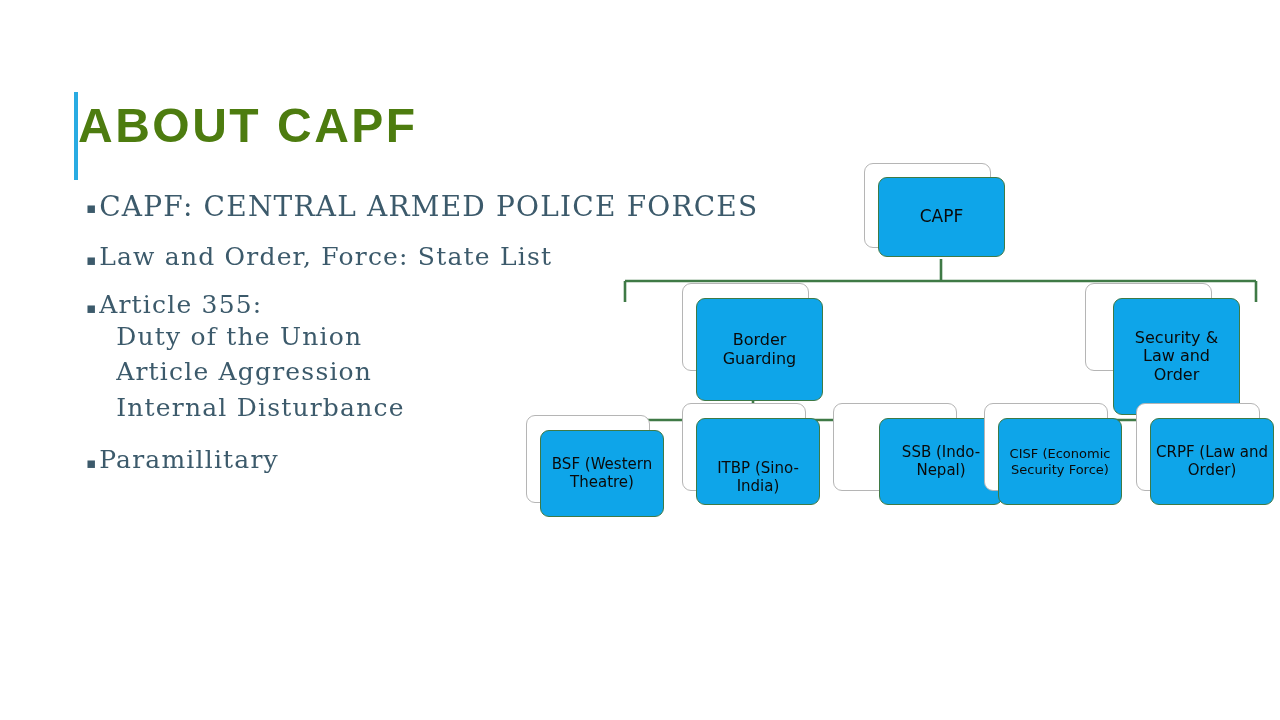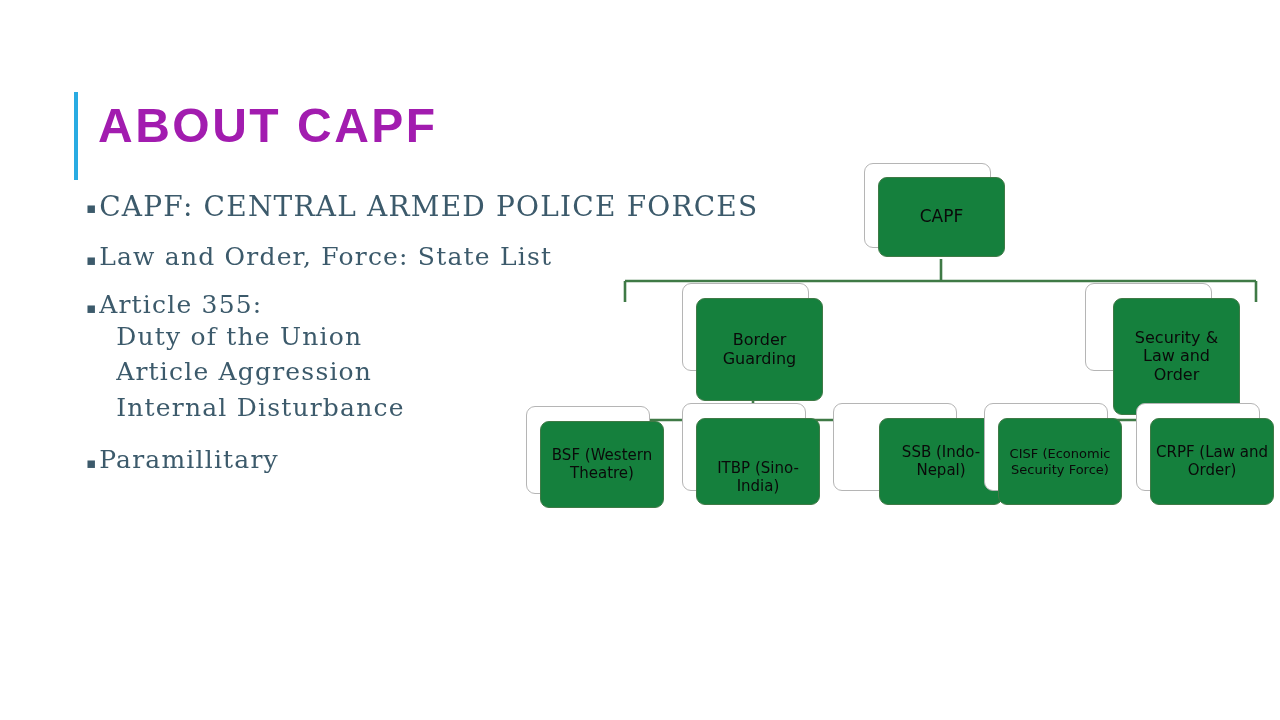--- a/index.html
+++ b/index.html
@@ -6,21 +6,21 @@
   body{
     width:1280px;height:720px;background:#ffffff;overflow:hidden;
     font-family:"Liberation Sans", sans-serif;position:relative;
   }
   .slide{position:absolute;inset:0;background:#fff;}
 
   
   #title-block{position:absolute;left:74px;top:92px;display:flex;align-items:flex-start;}
   #title-bar{width:4px;height:88px;background:#29abe2;flex:none;}
   #title-text{
-    margin-left:20px;color:#a21caf;font-size:48px;letter-spacing:2.5px;
+    color:#4d7c0f;font-size:48px;letter-spacing:2.5px;
     font-weight:bold;line-height:1.0;font-family:"Liberation Sans", sans-serif;
     white-space:nowrap;padding-top:10px;
   }
 
   
   #bullets{position:absolute;left:86px;top:192px;width:580px;}
   .bullet-row{display:flex;align-items:flex-start;margin-bottom:22px;}
   .bullet-mark{
     color:#3c5a6b;font-size:15px;line-height:1;flex:none;margin-top:9px;
     font-family:"DejaVu Sans", sans-serif;
@@ -39,21 +39,21 @@
   
   #org-chart{position:absolute;left:500px;top:150px;width:780px;height:360px;}
   #connectors{position:absolute;left:0;top:0;width:780px;height:360px;}
 
   .node{position:absolute;}
   .node .card-back{
     position:absolute;left:0;top:0;background:#ffffff;border:1px solid #b5b5b5;
     border-radius:9px;box-sizing:border-box;
   }
   .node .card-front{
-    position:absolute;background:#15803d;border:1.4px solid #3f7a46;
+    position:absolute;background:#0ea5e9;border:1.4px solid #3f7a46;
     border-radius:9px;box-sizing:border-box;display:flex;
     align-items:center;justify-content:center;text-align:center;
   }
   .node .card-label{
     color:#0a0a0a;font-family:"DejaVu Sans", sans-serif;
     line-height:1.16;padding:2px 5px;
   }
 </style>
 </head>
 <body>
@@ -137,21 +137,21 @@
       </div>
     </div>
 
     <div class="node" style="left:585px;top:133px;width:145px;height:122px;">
       <div class="card-back" style="width:127px;height:88px;"></div>
       <div class="card-front" style="left:28px;top:15px;width:127px;height:117px;">
         <span class="card-label" style="font-size:16px;">Security &amp; Law and Order</span>
       </div>
     </div>
 
-    <div class="node" style="left:26px;top:256px;width:145px;height:105px;text-decoration:underline;">
+    <div class="node" style="left:26px;top:265px;width:145px;height:105px;text-decoration:underline;">
       <div class="card-back" style="width:124px;height:88px;"></div>
       <div class="card-front" style="left:14px;top:15px;width:124px;height:87px;">
         <span class="card-label" style="font-size:15px;">BSF (Western Theatre)</span>
       </div>
     </div>
 
     <div class="node" style="left:182px;top:253px;width:145px;height:105px;">
       <div class="card-back" style="width:124px;height:88px;"></div>
       <div class="card-front" style="left:14px;top:15px;width:124px;height:87px;">
         <span class="card-label" style="font-size:15px;margin-top:32px;">ITBP (Sino-India)</span>

